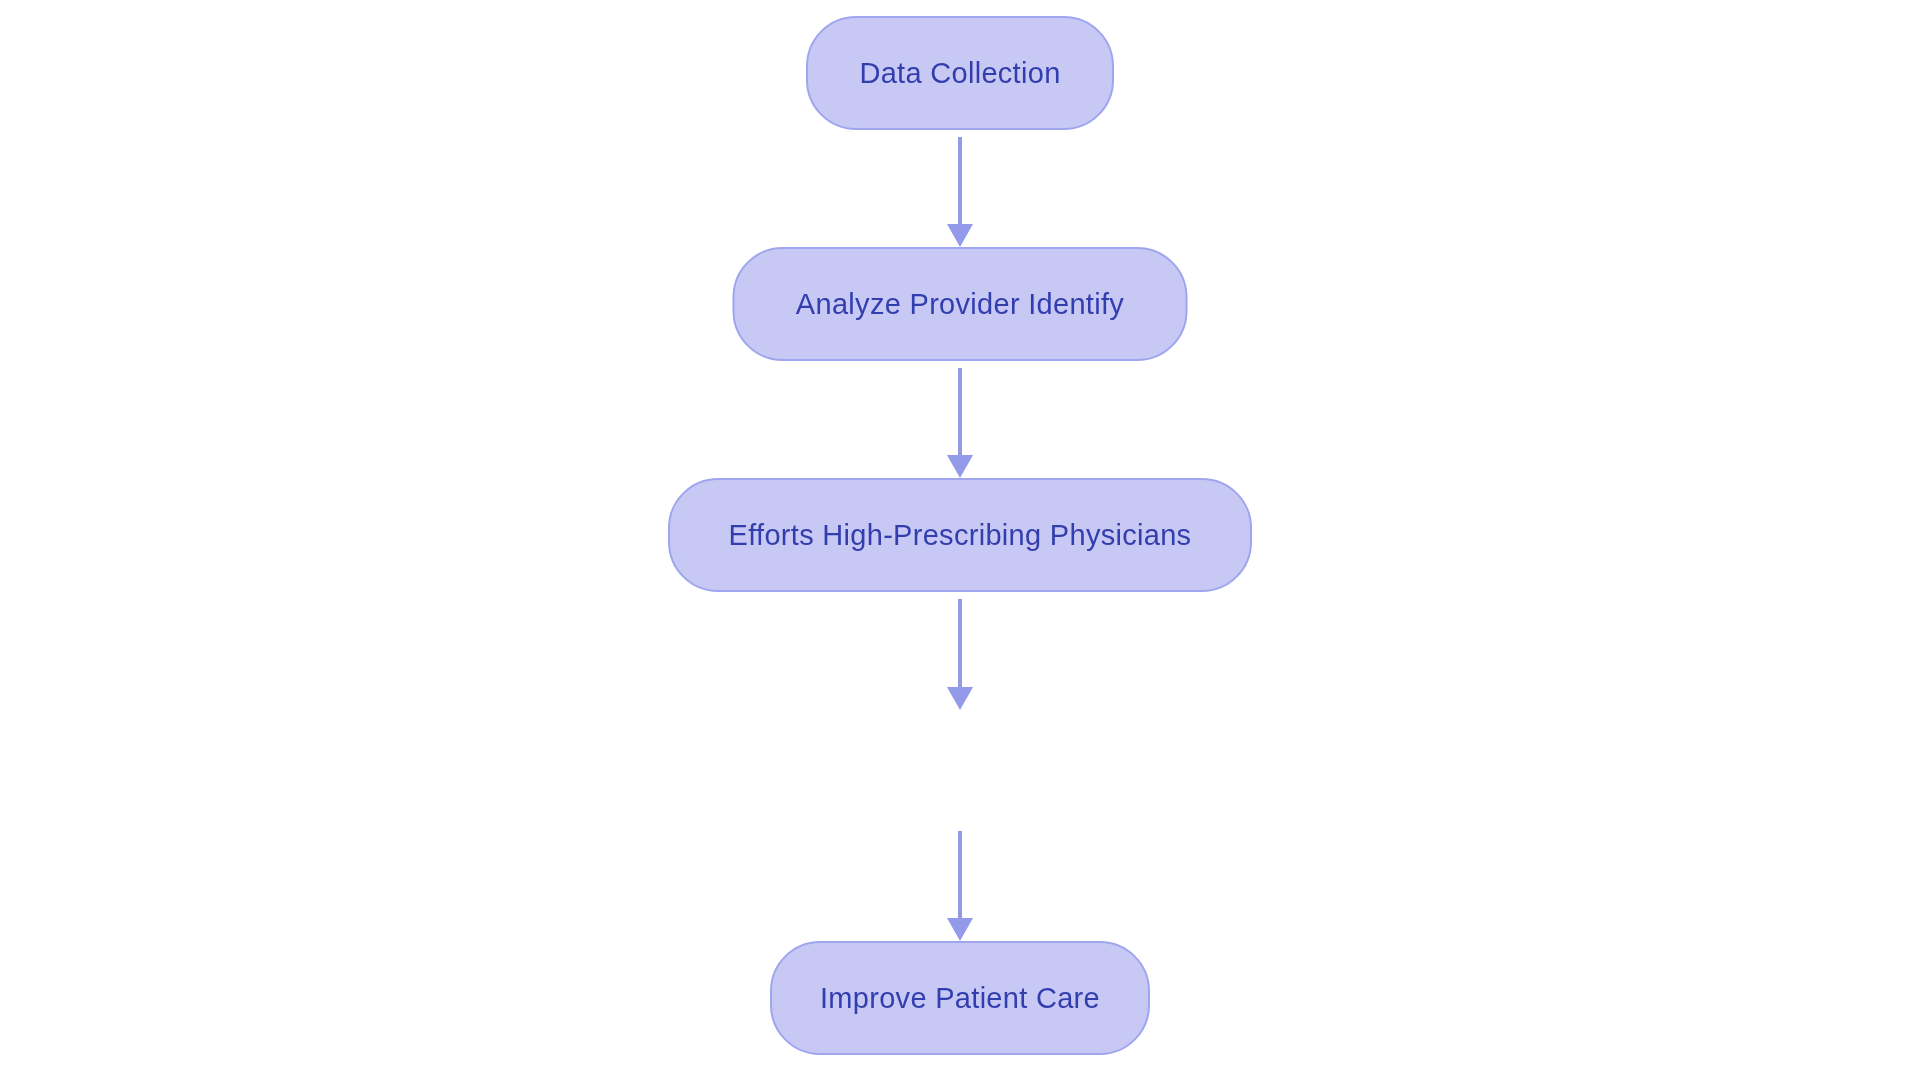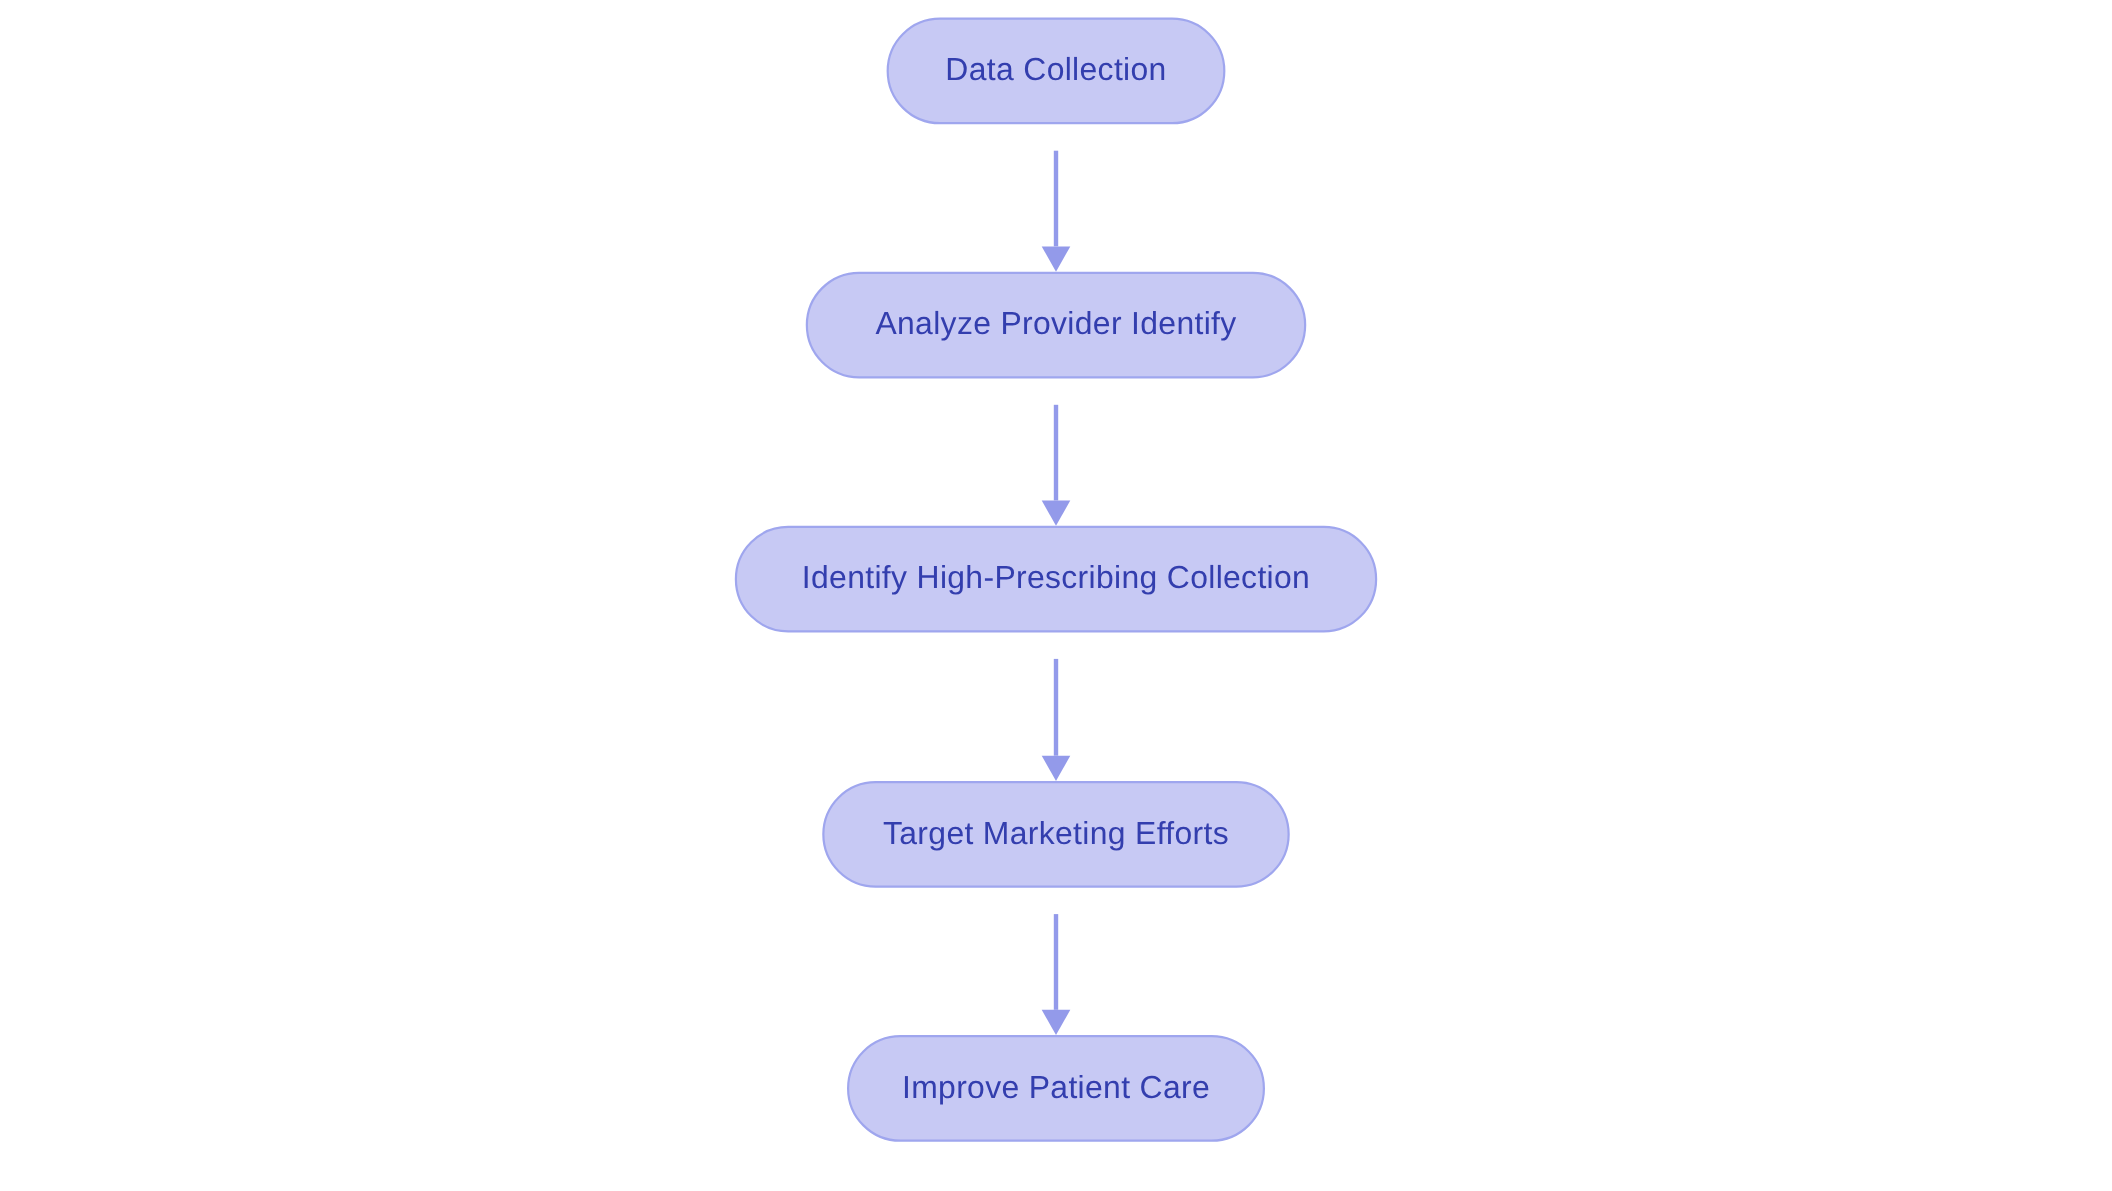--- a/index.html
+++ b/index.html
@@ -16,21 +16,21 @@
     position:relative;
     width:1920px;
     height:1083px;
     background:var(--background);
     overflow:hidden;
   }
   .node{
     position:absolute;
     left:50%;
     transform:translateX(-50%);
-    height:97px;
+    height:114px;
     background:var(--node-fill);
     border:2px solid var(--node-border);
     border-radius:50px;
     display:flex;
     align-items:center;
     justify-content:center;
     text-align:center;
   }
   .node span{
     color:var(--node-text);
@@ -77,31 +77,28 @@
   <div class="node" style="top:247px;width:455px;">
     <span>Analyze Provider Identify</span>
   </div>
 
   <div class="arrow" style="top:368px;height:110px;">
     <div class="stem"></div>
     <div class="head"></div>
   </div>
 
   <div class="node" style="top:478px;width:584px;">
-    <span>Identify High-Prescribing Collection</span>
+    <span>Efforts High-Prescribing Physicians</span>
   </div>
 
   <div class="arrow" style="top:599px;height:111px;">
     <div class="stem"></div>
     <div class="head"></div>
   </div>
 
-  <div class="node" style="top:710px;width:425px;">
-    <span>Target Marketing Efforts</span>
-  </div>
 
   <div class="arrow" style="top:831px;height:110px;">
     <div class="stem"></div>
     <div class="head"></div>
   </div>
 
   <div class="node" style="top:941px;width:380px;">
     <span>Improve Patient Care</span>
   </div>
 

